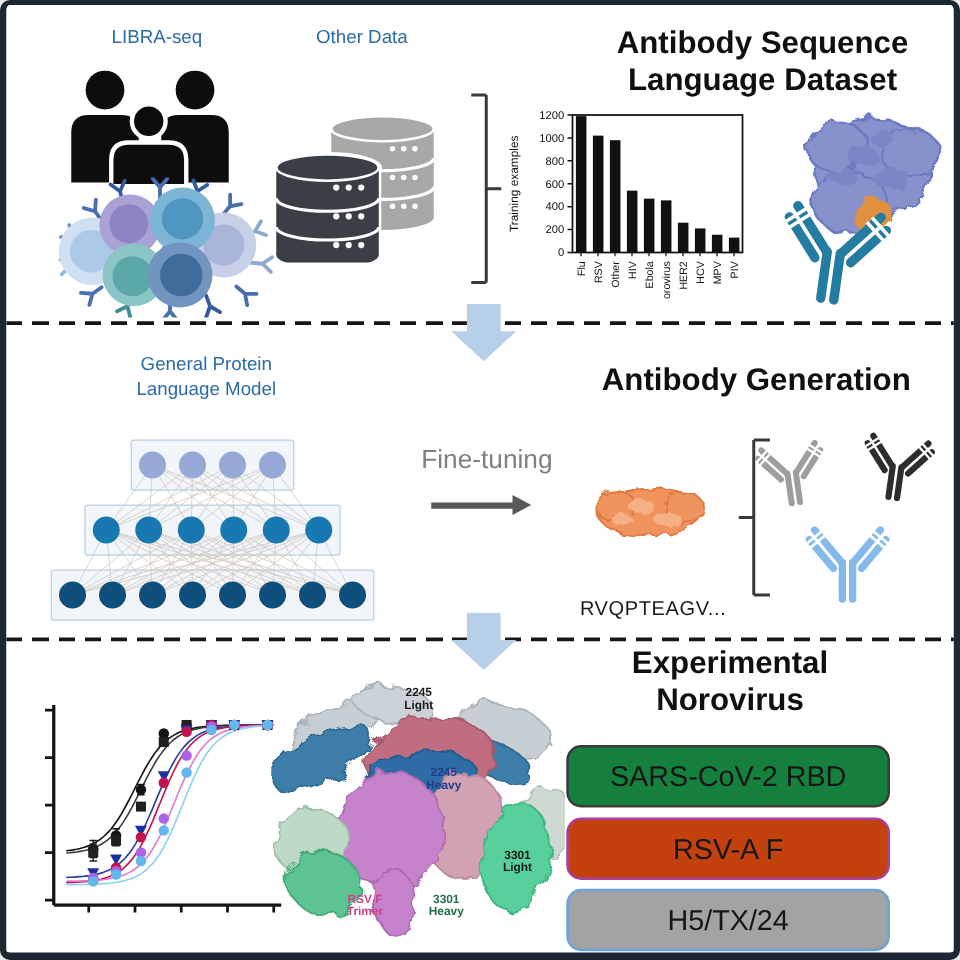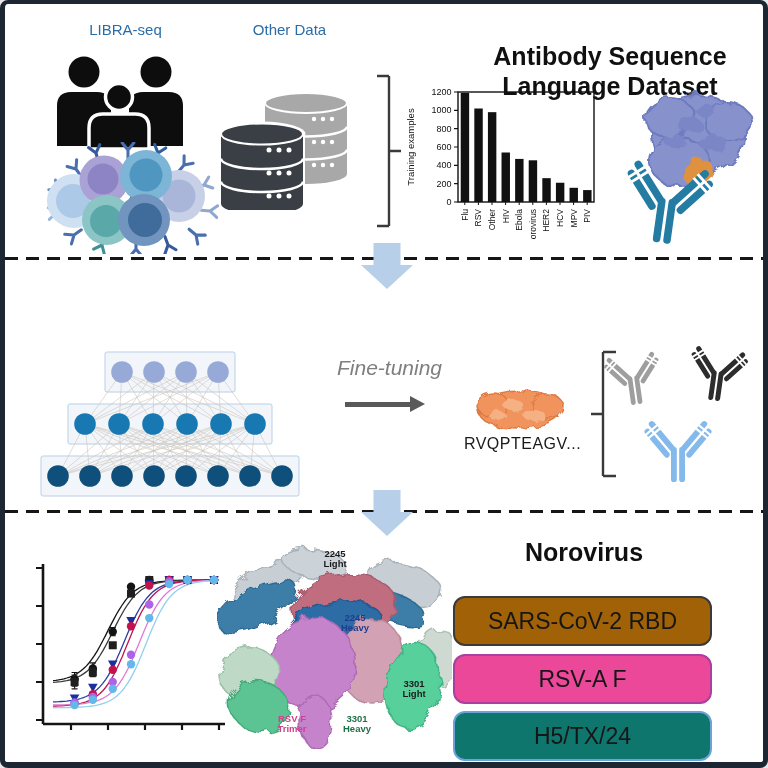--- a/index.html
+++ b/index.html
@@ -5,23 +5,23 @@
   html,body{margin:0;padding:0;background:#e8e8e8;}
   .figure{position:relative;width:768px;height:768px;background:#ffffff;box-sizing:border-box;
     border:4px solid #1c2733;border-width:4px 5px 6px 5px;border-radius:8px;overflow:hidden;
     font-family:"Liberation Sans",sans-serif;}
   .abs{position:absolute;}
   .dash{position:absolute;left:0;width:768px;height:3px;
     background:repeating-linear-gradient(90deg,#161616 0 13px,transparent 13px 21px);}
   .down-arrow{position:absolute;width:52px;height:46px;background:#b7cfe9;
     clip-path:polygon(24% 0,76% 0,76% 48%,100% 48%,50% 100%,0 48%,24% 48%);}
   .blue-label{position:absolute;color:#2b6ca8;font-size:15px;text-align:center;line-height:1.3;}
-  .bold-title{position:absolute;color:#101010;font-weight:bold;font-size:25px;text-align:center;line-height:1.18;margin-top:22px;}
-  .ft-label{position:absolute;color:#7f7f7f;font-style:italic;font-size:21px;text-align:center;}
-  .seq-text{position:absolute;color:#1a1a1a;font-size:16px;text-align:center;letter-spacing:0.5px;}
+  .bold-title{position:absolute;color:#101010;font-weight:bold;font-size:25px;text-align:center;line-height:1.18;}
+  .ft-label{position:absolute;color:#7f7f7f;font-size:21px;text-align:center;}
+  .seq-text{position:absolute;color:#1a1a1a;font-size:16px;text-align:center;letter-spacing:0.5px;margin-top:44px;}
   .val-box{position:absolute;left:448px;width:259px;height:50px;box-sizing:border-box;border-radius:12px;
     border:2.5px solid #333;display:flex;align-items:center;justify-content:center;font-size:23px;color:#161616;}
   .gray-arrow-shaft{position:absolute;left:0;top:6px;width:67px;height:4.5px;background:#595959;}
   .gray-arrow-head{position:absolute;left:65px;top:0;width:0;height:0;
     border-top:8.5px solid transparent;border-bottom:8.5px solid transparent;border-left:15px solid #595959;}
   svg text{font-family:"Liberation Sans",sans-serif;}
   .struct-label{font-weight:bold;font-size:9.5px;}
 </style>
 </head>
 <body>
@@ -229,21 +229,24 @@
     </g>
     <g transform="translate(8,68) rotate(8 47 47)" style="color:#257ca3">
       <use href="#igg" width="100" height="100"></use>
     </g>
   </svg>
 
   <div class="dash" style="top:253px;"></div>
   <div class="down-arrow" style="left:356px;top:239px;"></div>
 
   <div class="blue-label" style="left:50px;top:278px;width:220px;">
-  </div>
+    <div>General Protein</div>
+    <div>Language Model</div>
+  </div>
+  <div class="bold-title" style="left:455px;top:286px;width:290px;">Antibody Generation</div>
 
   <svg id="netsvg" class="abs" style="left:30px;top:346px;" width="270" height="148" viewBox="0 0 270 148">
       <rect x="70" y="2" width="130" height="40" rx="2" fill="#f2f6fb" stroke="#b9cfe6" stroke-width="1"></rect>
       <rect x="33" y="54" width="204" height="40" rx="2" fill="#f2f6fb" stroke="#b9cfe6" stroke-width="1"></rect>
       <rect x="6" y="106" width="258" height="40" rx="2" fill="#f2f6fb" stroke="#b9cfe6" stroke-width="1"></rect>
       <line x1="87" y1="22" x2="50" y2="74" stroke="#cdc5ba" stroke-width="0.6"></line>
       <line x1="87" y1="22" x2="84" y2="74" stroke="#cdc5ba" stroke-width="0.6"></line>
       <line x1="87" y1="22" x2="118" y2="74" stroke="#cdc5ba" stroke-width="0.6"></line>
       <line x1="87" y1="22" x2="152" y2="74" stroke="#cdc5ba" stroke-width="0.6"></line>
       <line x1="87" y1="22" x2="186" y2="74" stroke="#cdc5ba" stroke-width="0.6"></line>
@@ -367,20 +370,21 @@
       <use href="#igg"></use>
     </svg>
   <svg class="abs" style="left:634px;top:404px;color:#84b9ec;" width="78" height="78" viewBox="0 0 100 100">
       <use href="#igg"></use>
     </svg>
 
   <div class="dash" style="top:506px;"></div>
   <div class="down-arrow" style="left:356px;top:486px;"></div>
 
   <div class="bold-title" style="left:450px;top:512px;width:258px;">
+    <div>Experimental</div>
     <div>Norovirus</div>
   </div>
 
   <svg id="dosechart" class="abs" style="left:14px;top:546px;" width="212" height="200" viewBox="0 0 212 200">
       <line x1="24" y1="14" x2="24" y2="174" stroke="#141414" stroke-width="2.6"></line>
       <line x1="24" y1="174" x2="206" y2="174" stroke="#141414" stroke-width="2.6"></line>
       <line x1="17" y1="18" x2="24" y2="18" stroke="#141414" stroke-width="2.2"></line>
       <line x1="17" y1="56" x2="24" y2="56" stroke="#141414" stroke-width="2.2"></line>
       <line x1="17" y1="94" x2="24" y2="94" stroke="#141414" stroke-width="2.2"></line>
       <line x1="17" y1="132" x2="24" y2="132" stroke="#141414" stroke-width="2.2"></line>
@@ -485,23 +489,23 @@
       <text x="138" y="95" fill="#1d3e8c">Heavy</text>
       <text x="197" y="151" fill="#1a1a1a">3301</text>
       <text x="197" y="161" fill="#1a1a1a">Light</text>
       <text x="140" y="186" fill="#1f7048">3301</text>
       <text x="140" y="196" fill="#1f7048">Heavy</text>
       <text x="75" y="186" fill="#d0418a">RSV F</text>
       <text x="75" y="196" fill="#d0418a">Trimer</text>
     </g>
   </svg>
 
-  <div class="val-box" style="top: 592px; background: #a16207; border-color: rgb(58, 58, 58);">
+  <div class="val-box" style="top: 592px; background: #15803d; border-color: rgb(58, 58, 58);">
     <span>SARS-CoV-2 RBD</span>
   </div>
-  <div class="val-box" style="top: 650px; background: #ec4899; border-color: rgb(170, 63, 158);">
+  <div class="val-box" style="top: 650px; background: #c2410c; border-color: rgb(170, 63, 158);">
     <span>RSV-A F</span>
   </div>
-  <div class="val-box" style="top: 707px; background: #0f766e; border-color: rgb(106, 163, 216);">
+  <div class="val-box" style="top: 707px; background: #a3a3a3; border-color: rgb(106, 163, 216);">
     <span>H5/TX/24</span>
   </div>
 
 </div>
 
 </body></html>

